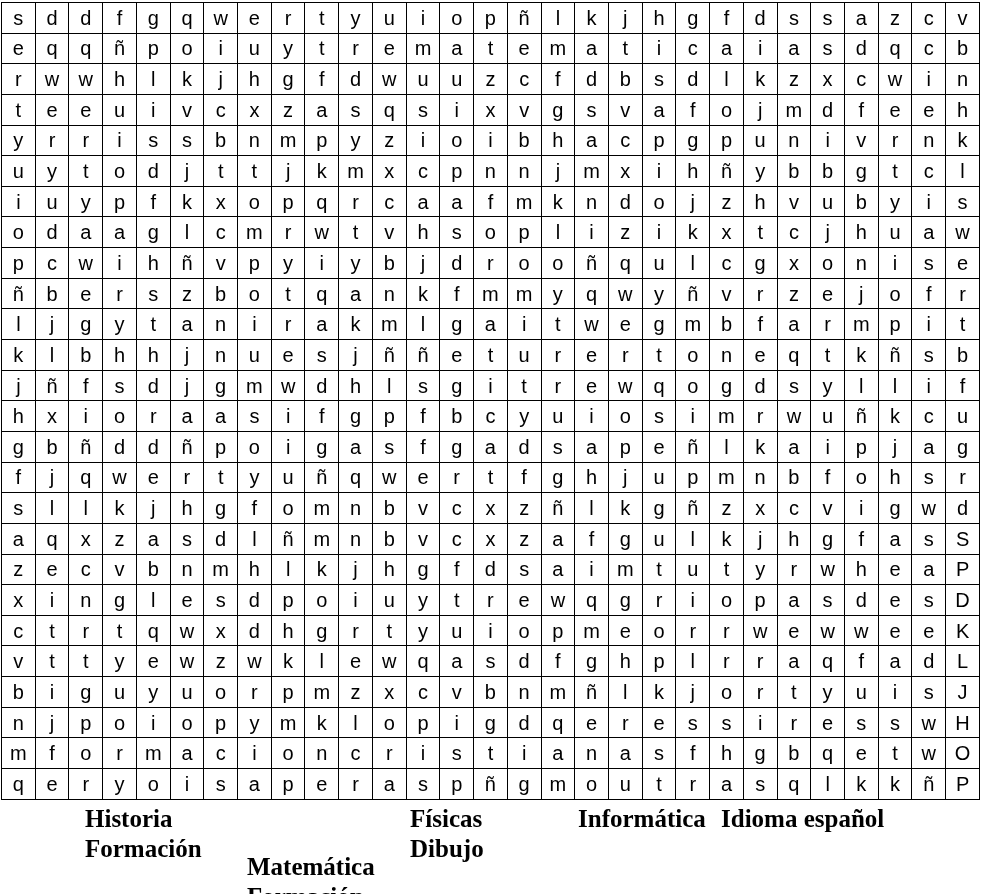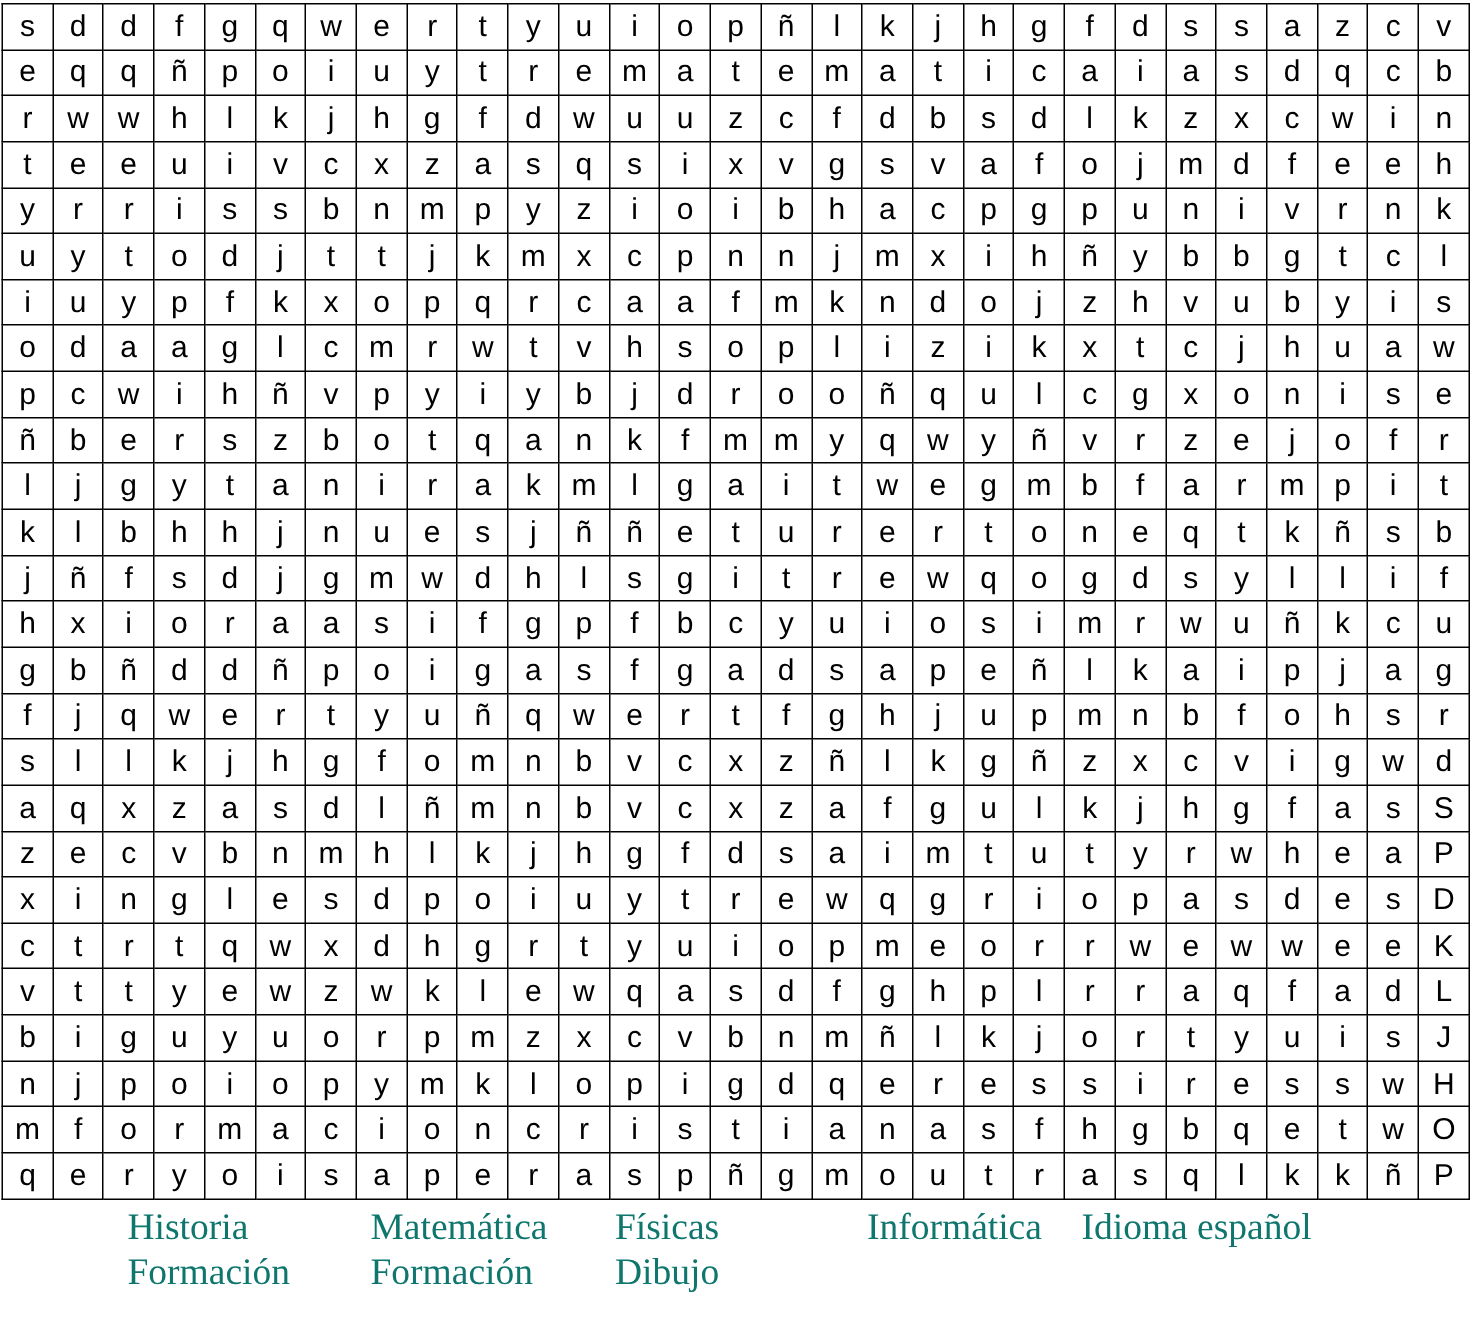--- a/index.html
+++ b/index.html
@@ -33,33 +33,34 @@
     padding: 0;
     overflow: hidden;
   }
   .word-list {
     position: absolute;
     left: 0;
     top: 805px;
     width: 981px;
     font-family: "Liberation Serif", serif;
     font-size: 25px;
-    color: #0f766e;
+    color: #000000;
+    font-weight: bold;
   }
   .word-line {
     position: relative;
     height: 30px;
   }
   .word {
     position: absolute;
     top: 0;
     white-space: nowrap;
   }
   .wcol0 { left: 85px; }
-  .wcol1 { left: 247px; }
+  .wcol1 { left: 247px; margin-top: 48px; }
   .wcol2 { left: 410px; }
   .wcol3 { left: 566px; margin-left: 12px; }
   .wcol4 { left: 721px; text-align: center; }
 </style>
 </head>
 <body>
 
 <div class="page">
   <table class="letter-grid">
     <tbody>

